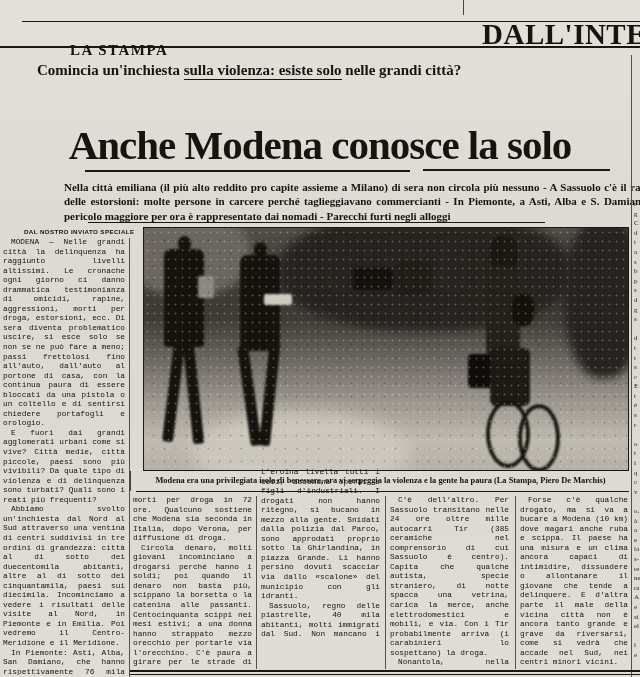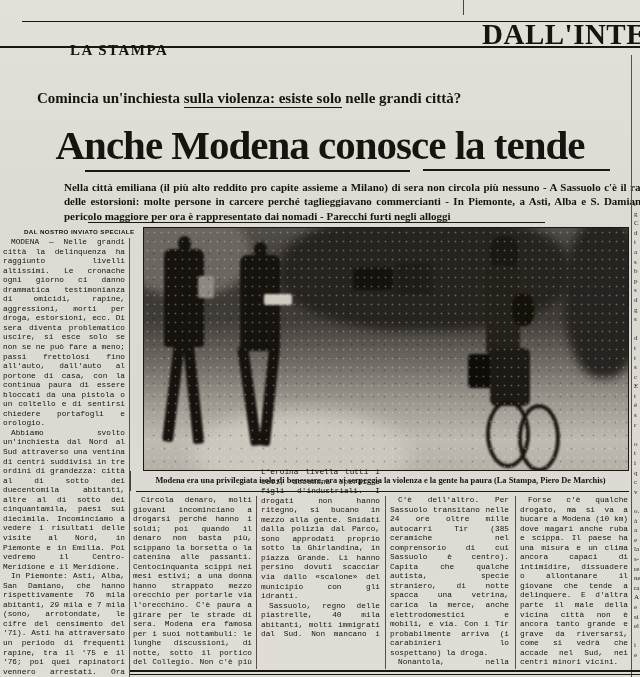--- a/index.html
+++ b/index.html
@@ -7,21 +7,21 @@
     position:relative;width:640px;height:677px;overflow:hidden;
     background:linear-gradient(180deg,#e3e0da 0%,#dedbd5 28%,#dcd9d2 60%,#e0ddd6 100%);
     font-family:"Liberation Serif","DejaVu Serif",serif;color:#17140f;
   }
   .abs{position:absolute;}
   .rule{background:#1b1813;}
   
   .brand{font-weight:bold;font-size:15px;letter-spacing:1.5px;margin-top:16px;}
   .section{font-weight:bold;font-size:29px;letter-spacing:.5px;white-space:nowrap;}
   
-  .kicker{font-weight:bold;font-size:15px;white-space:nowrap;margin-top:28px;}
+  .kicker{font-weight:bold;font-size:15px;white-space:nowrap;}
   .kicker .ul{border-bottom:1.5px solid #17140f;padding-bottom:1px;}
   .hl{width:640px;text-align:center;font-weight:bold;line-height:1.02;letter-spacing:-1px;}
   .hl1{font-size:39px;}
   .hl2{font-size:41px;}
   .standfirst{font-weight:bold;font-size:11px;line-height:14.3px;text-align:justify;margin-left:28px;}
   .byline{font-weight:bold;font-size:6.2px;letter-spacing:.4px;font-family:"Liberation Sans",sans-serif;}
   
   .col{font-size:7.8px;line-height:9.55px;text-align:justify;overflow:hidden;font-family:Liberation Mono, monospace;}
   .col p{margin:0;text-indent:8px;}
   .col p.cont{text-indent:0;}
@@ -52,21 +52,21 @@
 
   <div class="abs rule" style="left:22px;top:21px;width:618px;height:1px;"></div>
   <div class="abs rule" style="left:0;top:46px;width:640px;height:2px;"></div>
   <div class="abs" style="left:463px;top:0;width:1px;height:15px;background:#4a463f;"></div>
 
   <div class="abs brand" style="left:70px;top:26px;">LA STAMPA</div>
   <div class="abs section" style="left:482px;top:18px;">DALL'INTERNO</div>
 
   <div class="abs kicker" style="left:37px;top:62px;"><span>Comincia un'inchiesta </span><span class="ul">sulla violenza: esiste solo</span><span> nelle grandi città?</span></div>
 
-  <div class="abs hl hl2" style="left:0;top:125px;">Anche Modena conosce la tende</div>
+  <div class="abs hl hl2" style="left:0;top:125px;">Anche Modena conosce la solo</div>
   <div class="abs rule" style="left:85px;top:170px;width:325px;height:2px;"></div>
   <div class="abs rule" style="left:423px;top:169px;width:187px;height:2px;"></div>
 
   <div class="abs standfirst" style="left:36px;top:180px;width:596px;">Nella città emiliana (il più alto reddito pro capite assieme a Milano) di sera non circola più nessuno - A Sassuolo c'è il racket delle estorsioni: molte persone in carcere perché taglieggiavano commercianti - In Piemonte, a Asti, Alba e S. Damiano, il pericolo maggiore per ora è rappresentato dai nomadi - Parecchi furti negli alloggi</div>
   <div class="abs rule" style="left:88px;top:222px;width:457px;height:1px;"></div>
 
   <div class="abs byline" style="left:24px;top:228px;">DAL NOSTRO INVIATO SPECIALE</div>
 
   <div class="vsep" style="left:129px;top:238px;height:439px;"></div>
   <div class="vsep" style="left:256px;top:496px;height:173px;"></div>
@@ -110,24 +110,26 @@
     </div>
 
     <div id="grain" class="abs"></div>
   </div>
 
   <div class="abs caption" style="left:130px;top:471px;width:499px;height:20px;border-left:1px solid #44403a;">Modena era una privilegiata isola di benessere, ora vi serpeggia la violenza e la gente ha paura (La Stampa, Piero De Marchis)</div>
   <div class="abs rule" style="left:136px;top:491px;width:493px;height:1px;"></div>
 
   <div class="abs col" style="left:3px;top:238px;width:122px;height:437px;">
     <p>MODENA — Nelle grandi città la delinquenza ha raggiunto livelli altissimi. Le cronache ogni giorno ci danno drammatica testimonianza di omicidi, rapine, aggressioni, morti per droga, estorsioni, ecc. Di sera diventa problematico uscire, si esce solo se non se ne può fare a meno; passi frettolosi fino all'auto, dall'auto al portone di casa, con la continua paura di essere bloccati da una pistola o un coltello e di sentirsi chiedere portafogli e orologio.</p>
+    <p>E fuori dai grandi agglomerati urbani come si vive? Città medie, città piccole, paesi sono più vivibili? Da quale tipo di violenza e di delinquenza sono turbati? Quali sono i reati più frequenti?</p>
     <p>Abbiamo svolto un'inchiesta dal Nord al Sud attraverso una ventina di centri suddivisi in tre ordini di grandezza: città al di sotto dei duecentomila abitanti, altre al di sotto dei cinquantamila, paesi sui diecimila. Incominciamo a vedere i risultati delle visite al Nord, in Piemonte e in Emilia. Poi vedremo il Centro-Meridione e il Meridione.</p>
     <p>In Piemonte: Asti, Alba, San Damiano, che hanno rispettivamente 76 mila abitanti, 29 mila e 7 mila (sono, arrotondate, le cifre del censimento del '71). Asti ha attraversato un periodo di frequenti rapine, tra il '75 e il '76; poi quei rapinatori vennero arrestati. Ora siamo sulle due-tre rapine all'anno e qualche scippo. Abbastanza frequenti invece i furti negli appartamenti, opera soprattutto degli zingari, personaggi di cui si sente molto parlare</p>
   </div>
   <div class="abs col" style="left:133px;top:496px;width:119px;height:172px;">
+    <p class="cont">morti per droga in 72 ore. Qualcuno sostiene che Modena sia seconda in Italia, dopo Verona, per diffusione di droga.</p>
     <p>Circola denaro, molti giovani incominciano a drogarsi perché hanno i soldi; poi quando il denaro non basta più, scippano la borsetta o la catenina alle passanti. Centocinquanta scippi nei mesi estivi; a una donna hanno strappato mezzo orecchio per portarle via l'orecchino. C'è paura a girare per le strade di sera. Modena era famosa per i suoi nottambuli: le lunghe discussioni, di notte, sotto il portico del Collegio. Non c'è più nessuno.</p>
   </div>
   <div class="abs col" style="left:261px;top:468px;width:119px;height:172px;">
     <p class="cont">L'eroina livella tutti i ceti, accomuna operai e figli d'industriali. I drogati non hanno ritegno, si bucano in mezzo alla gente. Snidati dalla polizia dal Parco, sono approdati proprio sotto la Ghirlandina, in piazza Grande. Li hanno persino dovuti scacciar via dallo «scalone» del municipio con gli idranti.</p>
     <p>Sassuolo, regno delle piastrelle, 40 mila abitanti, molti immigrati dal Sud. Non mancano i drogati, anzi: ufficialmente sono un centinaio. E qui c'è anche il racket dell'estorsione. I carabinieri hanno arrestato un gruppo di sardi e calabresi che taglieggiavano commercianti e sale da ballo.</p>
   </div>
   <div class="abs col" style="left:390px;top:496px;width:119px;height:172px;">
     <p>C'è dell'altro. Per Sassuolo transitano nelle 24 ore oltre mille autocarri Tir (385 ceramiche nel comprensorio di cui Sassuolo è centro). Capita che qualche autista, specie straniero, di notte spacca una vetrina, carica la merce, anche elettrodomestici e mobili, e via. Con i Tir probabilmente arriva (i carabinieri lo sospettano) la droga.</p>
     <p>Nonantola, nella «bassa» modenese, 9 mila abitanti, paese agricolo (dalla Cantina Giacobazzi partono, in esportazione verso gli Stati Uniti, oltre 24 milioni di bottiglie di</p>
   </div>

